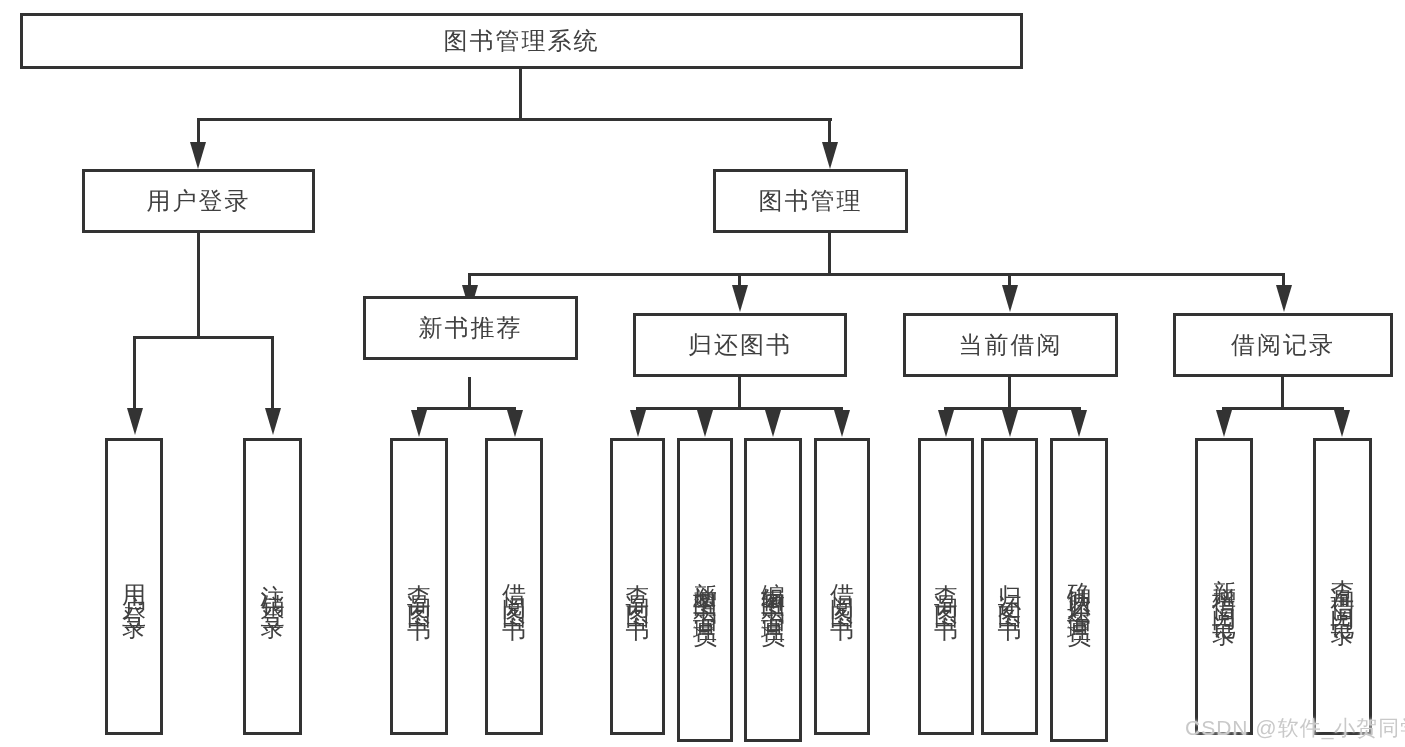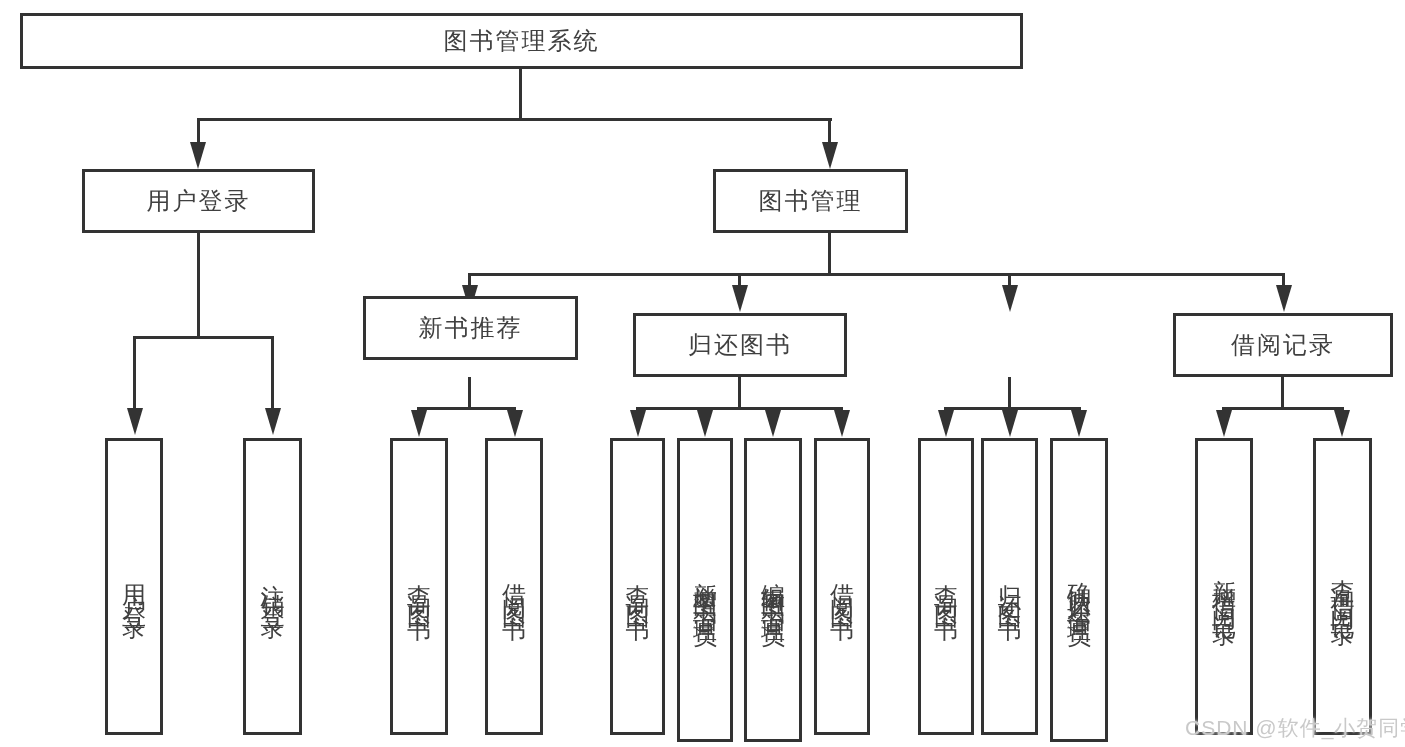--- a/index.html
+++ b/index.html
@@ -79,20 +79,21 @@
   <div class="arrow" style="left:462px;top:285px;"></div>
   <div class="line" style="left:738px;top:273px;width:3px;height:14px;"></div>
   <div class="arrow" style="left:732px;top:285px;"></div>
   <div class="line" style="left:1008px;top:273px;width:3px;height:14px;"></div>
   <div class="arrow" style="left:1002px;top:285px;"></div>
   <div class="line" style="left:1282px;top:273px;width:3px;height:14px;"></div>
   <div class="arrow" style="left:1276px;top:285px;"></div>
 
   <div class="box h" style="left:363px;top:296px;width:215px;height:64px;">新书推荐</div>
   <div class="box h" style="left:633px;top:313px;width:214px;height:64px;">归还图书</div>
+  <div class="box h" style="left:903px;top:313px;width:215px;height:64px;">当前借阅</div>
   <div class="box h" style="left:1173px;top:313px;width:220px;height:64px;">借阅记录</div>
 
   <div class="line" style="left:468px;top:377px;width:3px;height:30px;"></div>
   <div class="line" style="left:417px;top:407px;width:99px;height:3px;"></div>
   <div class="arrow" style="left:411px;top:410px;"></div>
   <div class="arrow" style="left:507px;top:410px;"></div>
 
   <div class="line" style="left:738px;top:377px;width:3px;height:30px;"></div>
   <div class="line" style="left:636px;top:407px;width:207px;height:3px;"></div>
   <div class="arrow" style="left:630px;top:410px;"></div>

